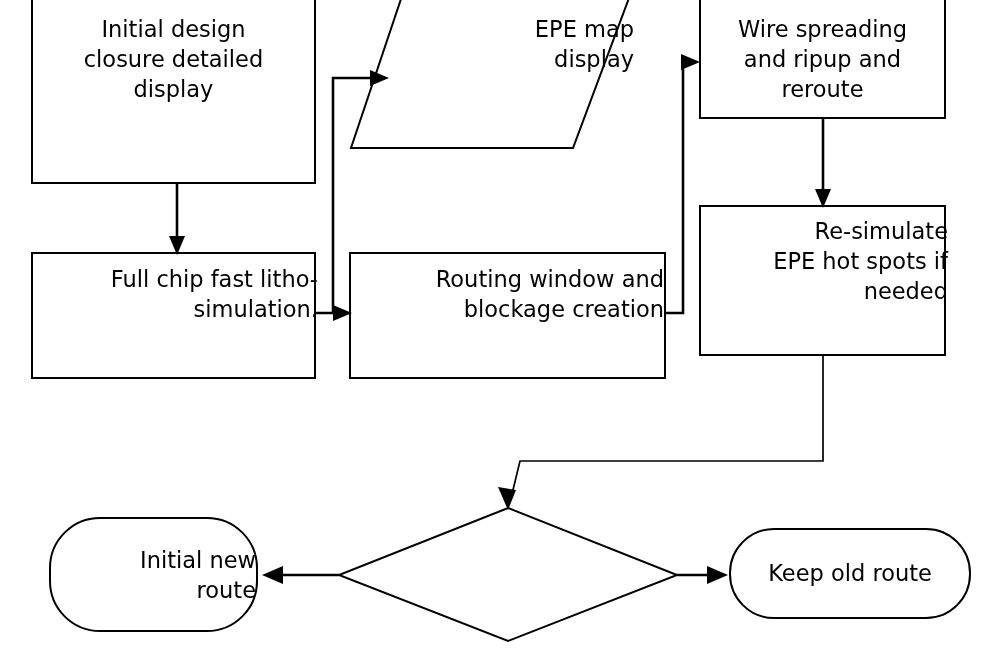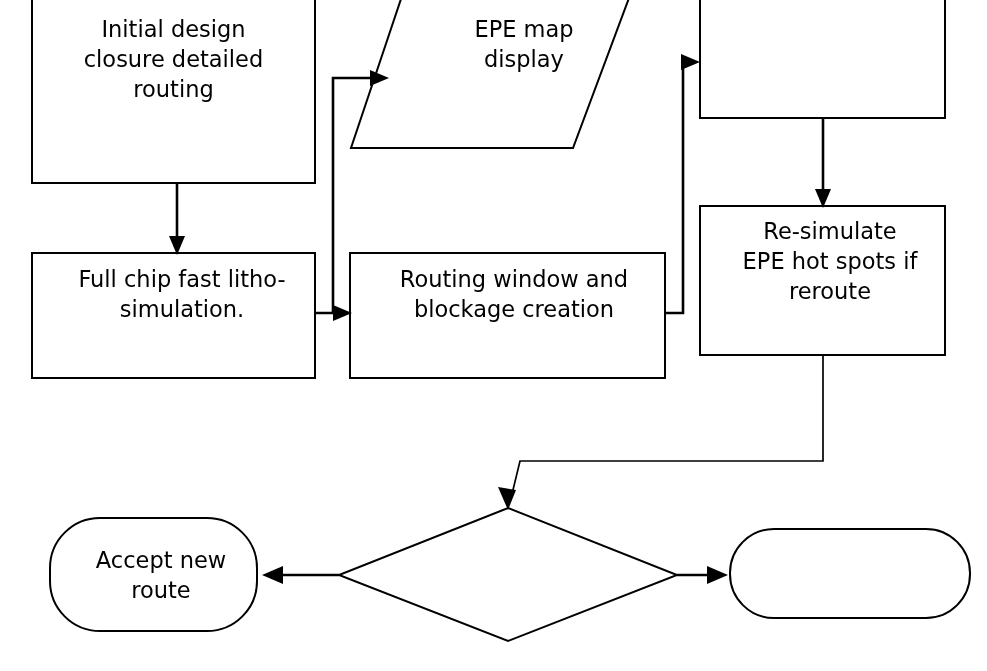--- a/index.html
+++ b/index.html
@@ -53,21 +53,21 @@
   .node-label {
     position: absolute;
     color: #000000;
     font-family: "DejaVu Sans", sans-serif;
     font-size: 22.5px;
     line-height: 30px;
     white-space: pre-line;
     pointer-events: none;
   }
   .label-center { text-align: center; }
-  .label-left   { text-align: center; }
+  .label-left   { text-align: right; }
 </style>
 </head>
 <body>
 
 <div id="canvas">
 
   <svg id="flow-svg" viewBox="0 0 987 671" xmlns="http://www.w3.org/2000/svg">
 
     <path class="node-shape" d="M 32,-10 L 315,-10 L 315,183 L 32,183 Z"></path>
 
@@ -124,34 +124,38 @@
 
     <g>
       <path class="connector" d="M 677,575 L 712,575"></path>
       <path class="arrow-head" d="M 728,575 L 707,566 L 707,584 Z"></path>
     </g>
 
   </svg>
 
   <div class="node-label label-center" style="left:32px; top:14px; width:283px;">Initial design
 closure detailed
-routing</div>
+display</div>
 
   <div class="node-label label-left" style="left:414px; top:14px; width:220px;">EPE map
 display</div>
 
+  <div class="node-label label-center" style="left:700px; top:14px; width:245px;">Wire spreading
+and ripup and
+reroute</div>
 
   <div class="node-label label-left" style="left:364px; top:264px; width:300px;">Routing window and
 blockage creation</div>
 
   <div class="node-label label-left" style="left:46px; top:264px; width:272px;">Full chip fast litho-
 simulation.</div>
 
   <div class="node-label label-left" style="left:712px; top:216px; width:236px;">Re-simulate
 EPE hot spots if
-reroute</div>
+needed</div>
 
 
-  <div class="node-label label-left" style="left:66px; top:545px; width:190px;">Accept new
+  <div class="node-label label-left" style="left:66px; top:545px; width:190px;">Initial new
 route</div>
 
+  <div class="node-label label-center" style="left:730px; top:558px; width:240px;">Keep old route</div>
 
 </div>
 
 </body></html>

